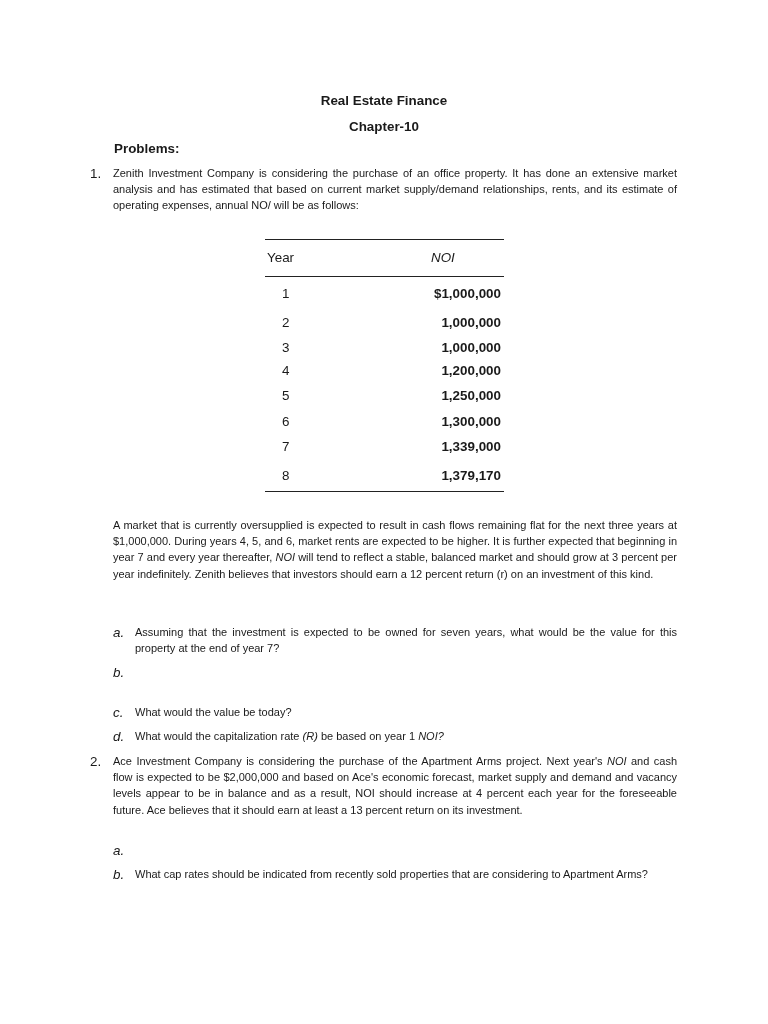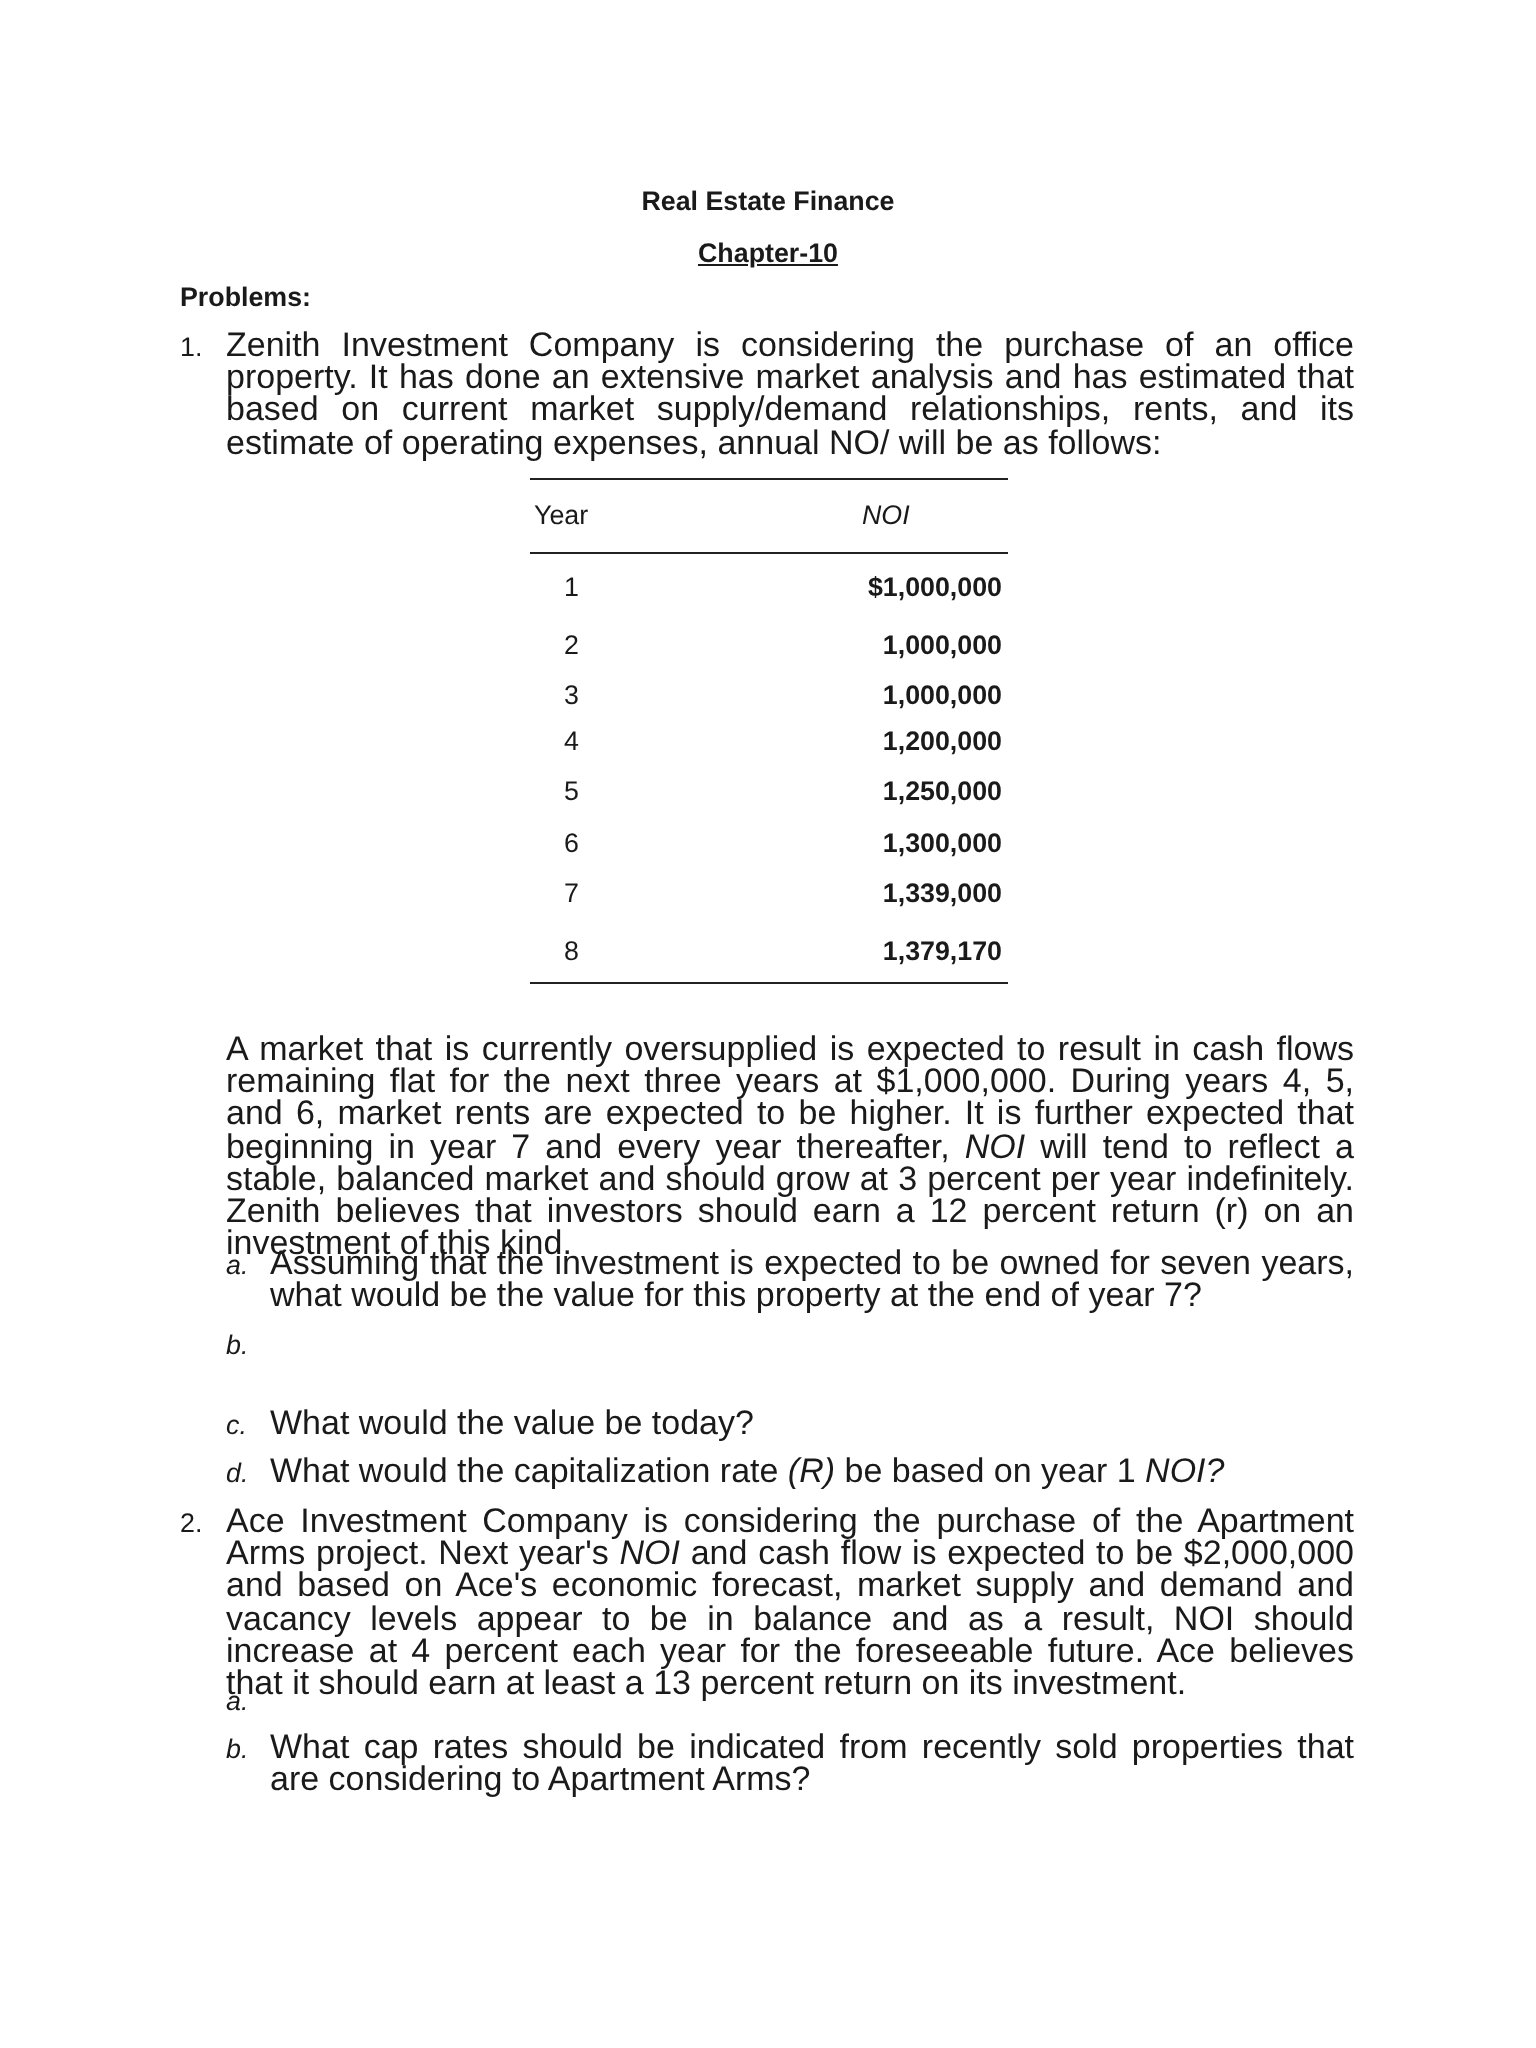--- a/index.html
+++ b/index.html
@@ -4,39 +4,39 @@
 <style>
   html, body { margin:0; padding:0; background:#ffffff; }
   body {
     width:768px; height:1024px; position:relative; overflow:hidden;
     font-family:"Liberation Sans", sans-serif; color:#1a1a1a;
     font-size:13.4px;
   }
   .page { position:absolute; left:0; top:0; width:768px; height:932px; }
   .title { position:absolute; left:0; width:768px; text-align:center; font-weight:bold; font-size:13.4px; }
   .heading { position:absolute; left:90px; font-weight:bold; font-size:13.4px; }
-  .para { position:absolute; text-align:justify; line-height:16.2px; font-size:17px; }
+  .para { position:absolute; text-align:justify; line-height:16.2px; font-size:11px; }
   .num { position:absolute; font-size:13.4px; }
   .lbl { position:absolute; font-style:italic; font-size:13.4px; }
   .rule { position:absolute; left:265px; width:239px; height:0; border-top:1.4px solid #222; }
   .trow { position:absolute; left:265px; width:239px; height:18px; font-size:13.4px; }
   .trow .yr { position:absolute; left:17px; }
   .trow .noi { position:absolute; right:3px; text-align:right;font-weight:bold; }
   .th-year { position:absolute; left:267px; top:250px; }
   .th-noi { position:absolute; left:431px; top:250px; font-style:italic; }
   i { font-style:italic; }
 </style>
 </head>
 <body>
 
 <div class="page">
 
   <div class="title" style="top:93px;">Real Estate Finance</div>
-  <div class="title" style="top:119px;text-decoration:underline;">Chapter-10</div>
-  <div class="heading" style="top:141px;">Problems:</div>
+  <div class="title" style="top:119px;">Chapter-10</div>
+  <div class="heading" style="top:141px;margin-left:24px;">Problems:</div>
 
   <div class="num" style="left:90px; top:166px;">1.</div>
   <div class="para" style="left:113px; top:165px; width:564px;">Zenith Investment Company is considering the purchase of an office property. It has done an extensive market analysis and has estimated that based on current market supply/demand relationships, rents, and its estimate of operating expenses, annual NO/ will be as follows:</div>
 
   <div>
     <div class="rule" style="top:239px;"></div>
     <div class="th-year">Year</div>
     <div class="th-noi">NOI</div>
     <div class="rule" style="top:276px;"></div>
 

